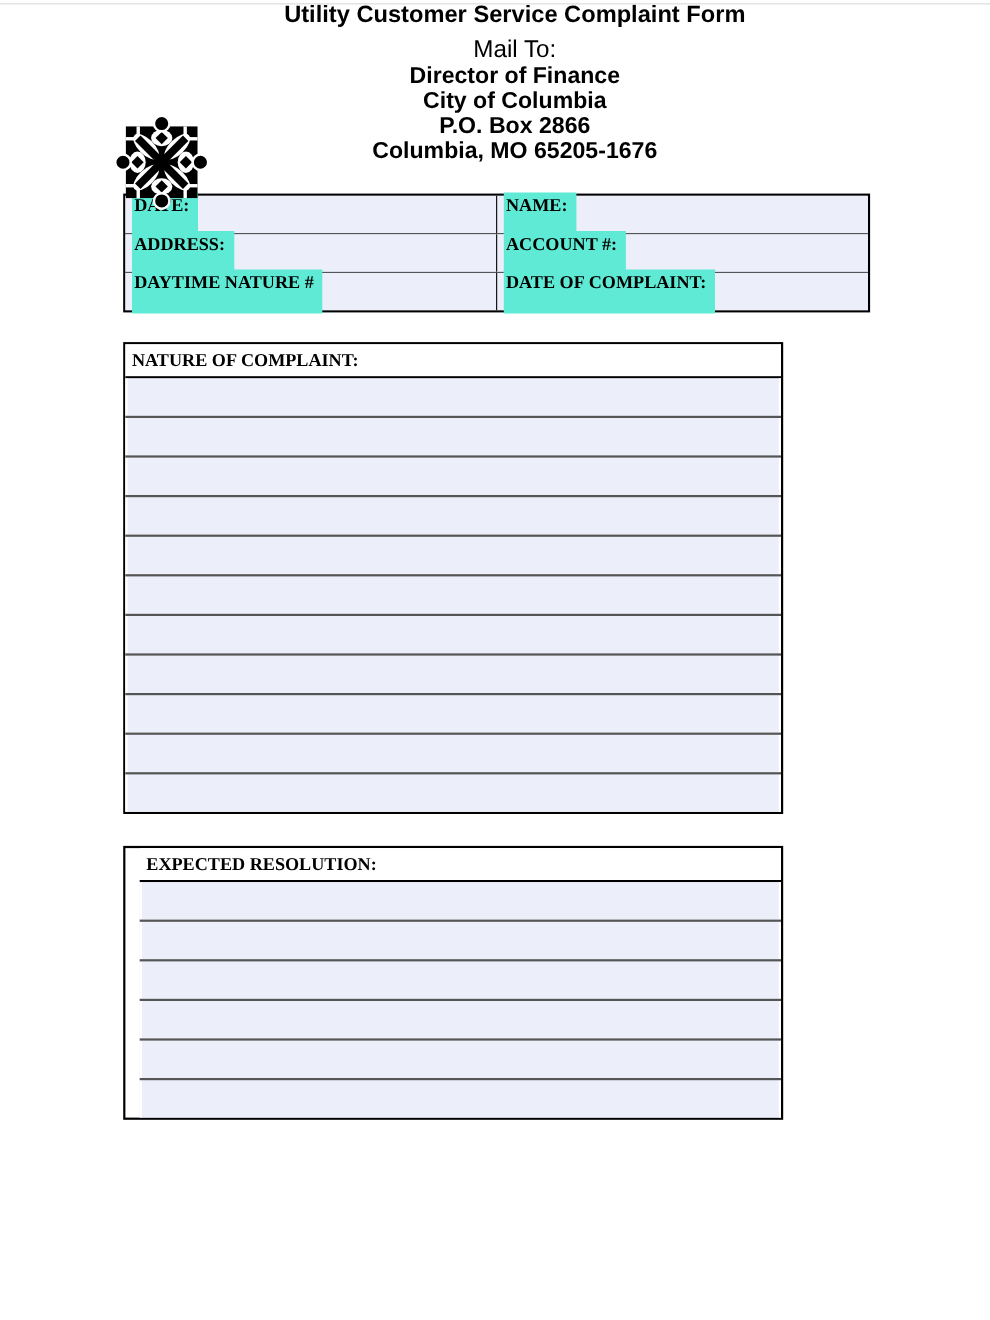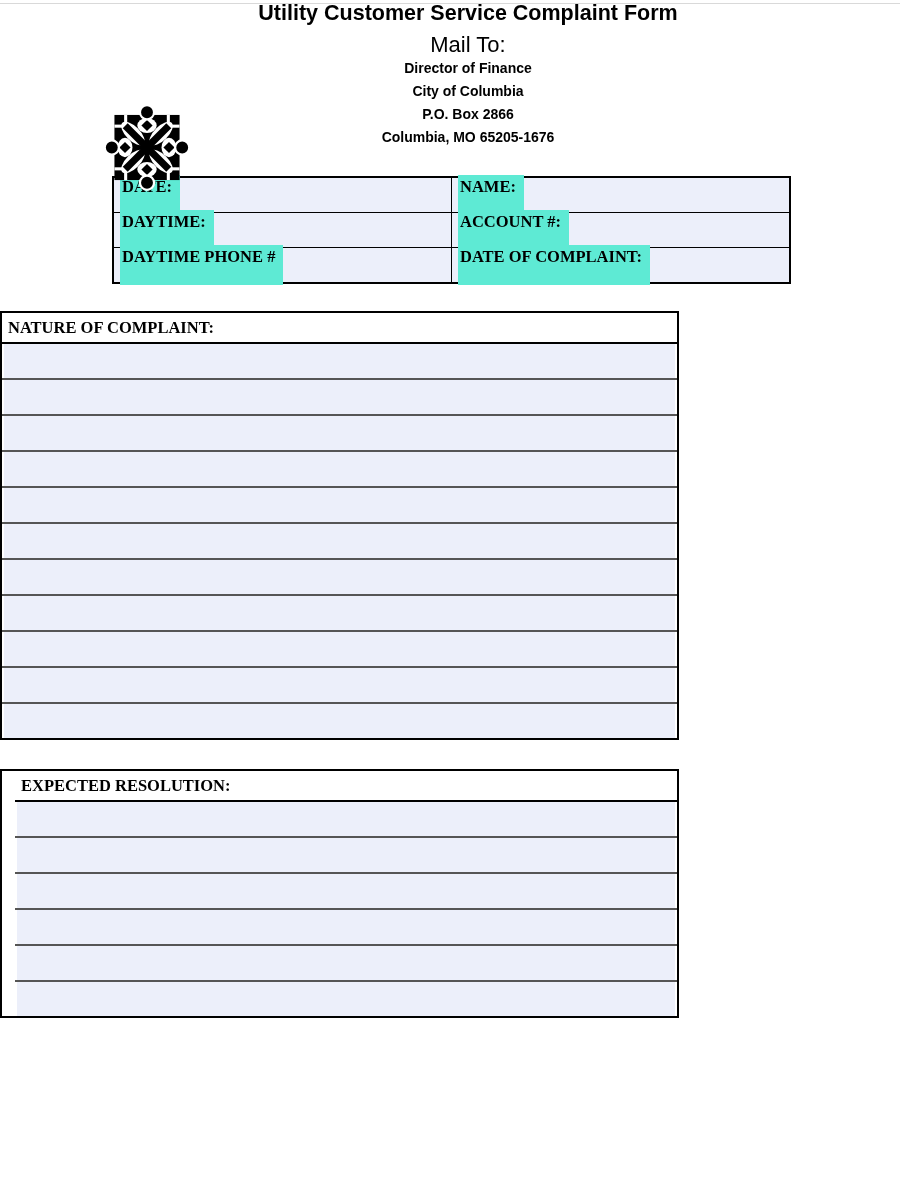--- a/index.html
+++ b/index.html
@@ -44,21 +44,21 @@
     font-weight: bold;
     line-height: 27px;
   }
   .mail-to {
     font-size: 22px;
     font-weight: normal;
     line-height: 25px;
     margin-top: 5px;
   }
   .addr-line {
-    font-size: 14px;
+    font-size: 21px;
     font-weight: bold;
     line-height: 23px;
   }
 
   
   .info-table {
     margin: 27px 0 0 112px;
     width: 679px;
     border: 2.5px solid #000;
     box-sizing: border-box;
@@ -87,21 +87,22 @@
     font-family: "Liberation Serif", serif;
     font-weight: bold;
     font-size: 16.5px;
     background: #5eead4;
     padding: 2px 8px 18px 2px;
     white-space: nowrap;
   }
 
   
   .section {
-    width: 679px;
+    margin-left: 112px;
+    width: 600px;
     border: 2.5px solid #000;
     box-sizing: border-box;
     background: #ffffff;
   }
   .section.complaint { margin-top: 27px; }
   .section.resolution { margin-top: 29px; padding-left: 13px; }
   .section-header {
     height: 31px;
     background: #ffffff;
     display: flex;
@@ -181,29 +182,29 @@
   <div class="info-row">
     <div class="info-cell">
       <span class="flabel">DATE:</span>
     </div>
     <div class="info-cell">
       <span class="flabel">NAME:</span>
     </div>
   </div>
   <div class="info-row">
     <div class="info-cell">
-      <span class="flabel">DAYTIME:</span>
+      <span class="flabel">ADDRESS:</span>
     </div>
     <div class="info-cell">
       <span class="flabel">ACCOUNT #:</span>
     </div>
   </div>
   <div class="info-row">
     <div class="info-cell">
-      <span class="flabel">DAYTIME PHONE #</span>
+      <span class="flabel">DAYTIME NATURE #</span>
     </div>
     <div class="info-cell">
       <span class="flabel">DATE OF COMPLAINT:</span>
     </div>
   </div>
 </div>
 
 <div class="section complaint">
   <div class="section-header">
     <span class="section-title">NATURE OF COMPLAINT:</span>

